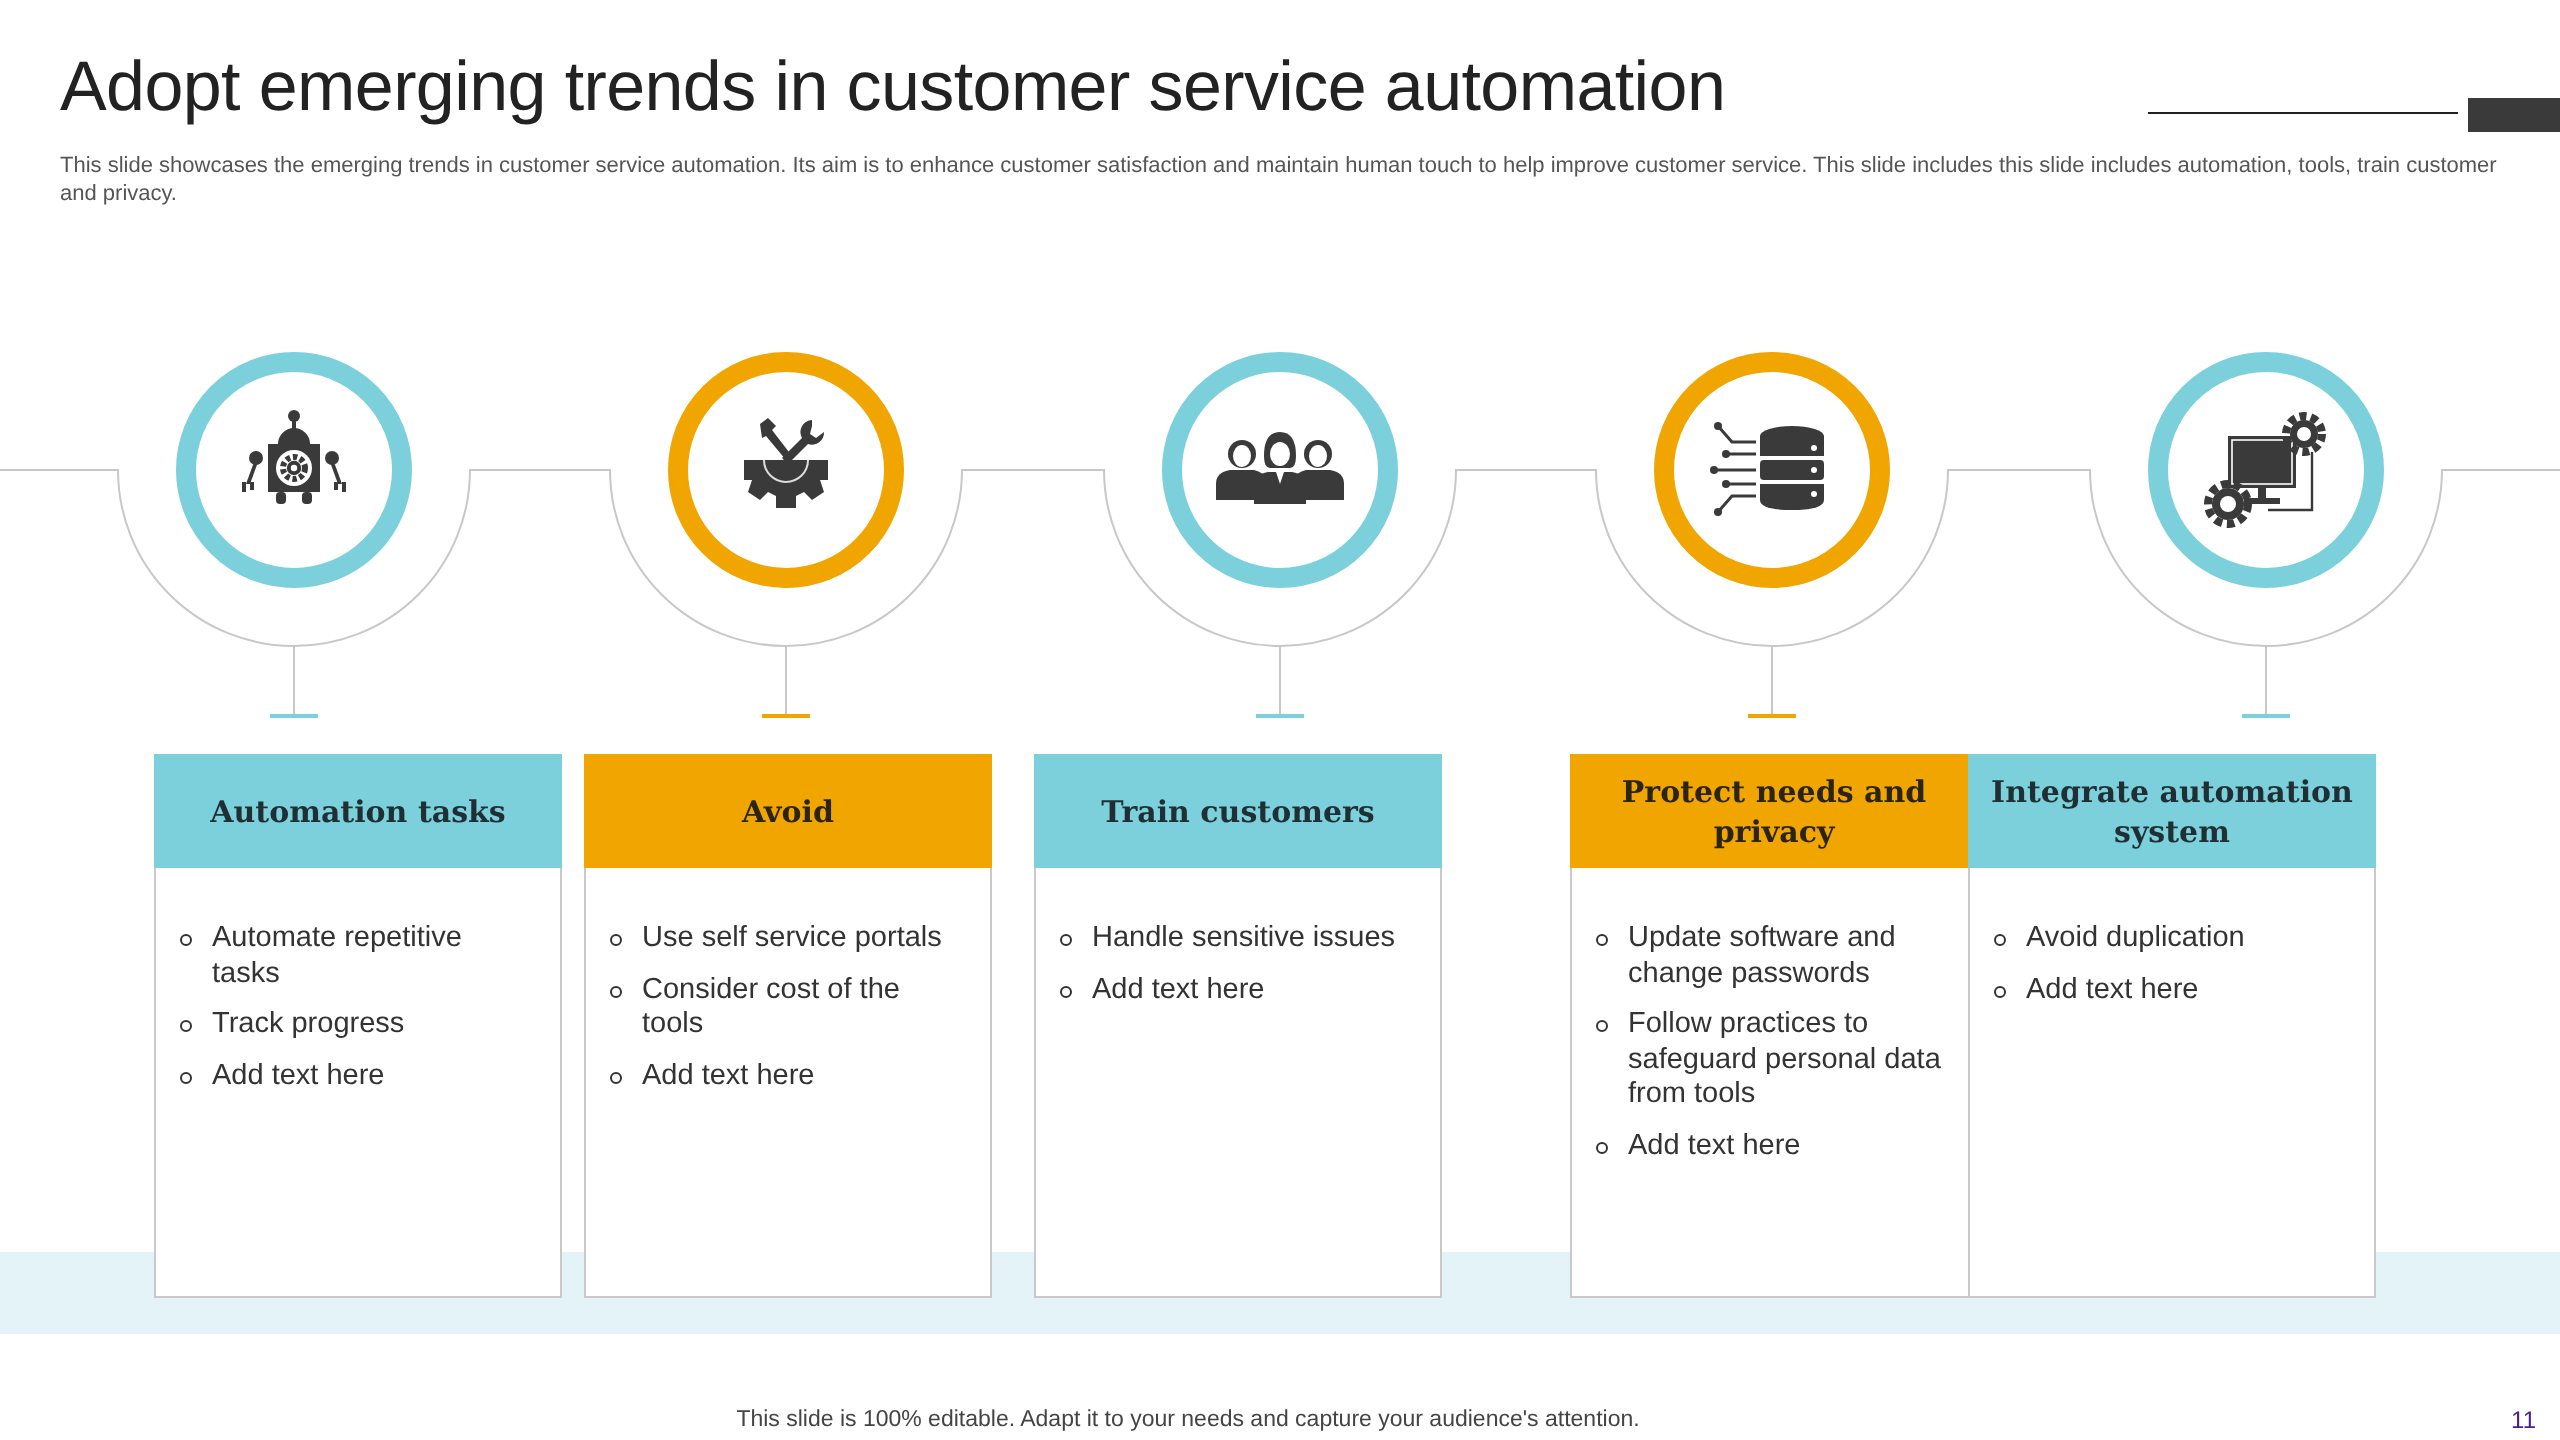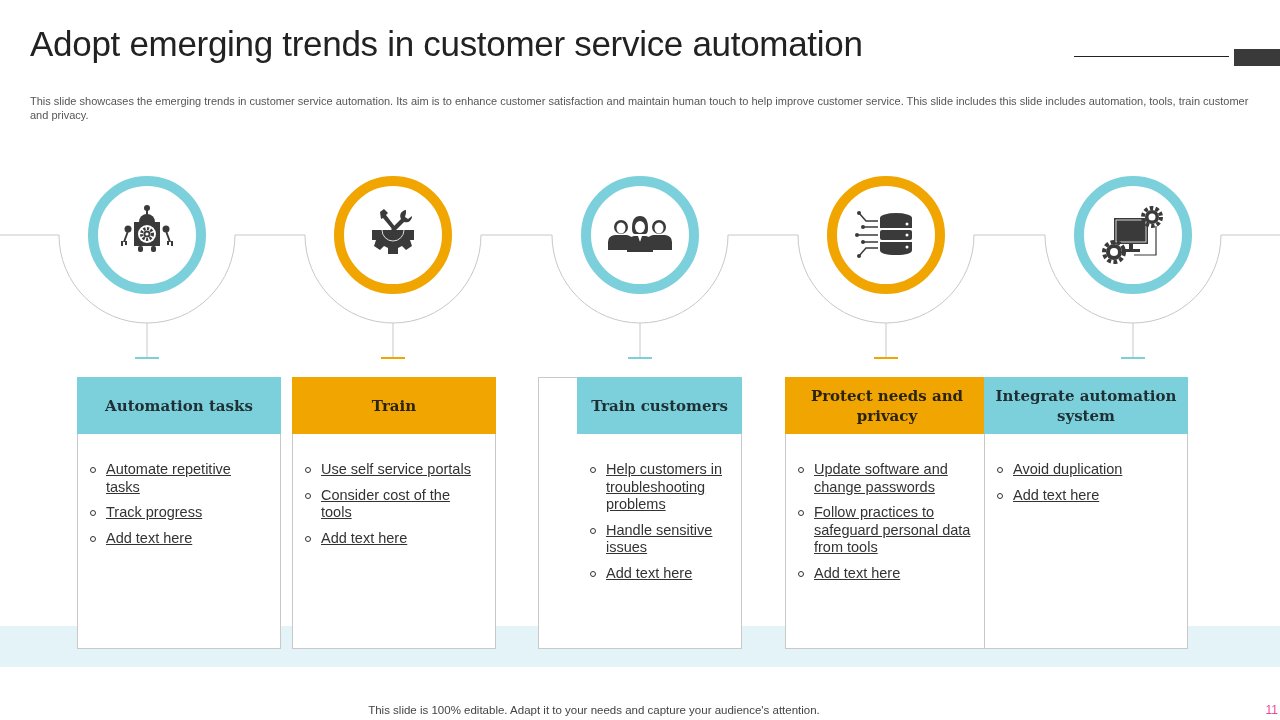--- a/index.html
+++ b/index.html
@@ -8,21 +8,21 @@
 
   .title {
     position: absolute; left: 30px; top: 24px;
     font-family: Liberation Sans, sans-serif;
     font-size: 35px; color: #222; letter-spacing: -0.3px; font-weight: normal;
   }
   .title-rule { position: absolute; left: 1074px; top: 56px; width: 155px; height: 1px; background: #222; }
   .title-block { position: absolute; left: 1234px; top: 49px; width: 46px; height: 17px; background: #3a3a3a; }
 
   .subtitle {
-    position: absolute; left: 30px; top: 94px; width: 1230px;
+    position: absolute; left: 30px; top: 76px; width: 1230px;
     font-size: 11px; line-height: 14px; color: #555;
   }
 
   .band { position: absolute; left: 0; top: 626px; width: 1280px; height: 41px; background: #e3f3f7; }
 
   svg.connector { position: absolute; left: 0; top: 0; width: 1280px; height: 400px; }
 
   .ring {
     position: absolute; width: 118px; height: 118px; border-radius: 50%;
     background: #fff; display: flex; align-items: center; justify-content: center;
@@ -44,32 +44,32 @@
     text-align: center; margin: -1px -1px 0 -1px;
     font-family: "DejaVu Serif", "Liberation Serif", serif; font-weight: bold;
     font-size: 15px; line-height: 20px; color: #1f2f33; padding: 0 10px;
   }
   .card-head.teal { background: #7bd0db; }
   .card-head.amber { background: #f0a500; color: #2b2410; }
   .card-body { padding: 27px 14px 0 11px; }
   .card-body ul { list-style: none; }
   .card-body li {
     position: relative; padding-left: 17px; font-size: 14.5px; line-height: 17.5px;
-    color: #333; margin-bottom: 8px; text-decoration: underline;
+    color: #333; margin-bottom: 8px;
   }
   .card-body li::before {
     content: ""; position: absolute; left: 1px; top: 6px; width: 4px; height: 4px;
     border: 1px solid #333; border-radius: 50%;
   }
 
   .footer {
     position: absolute; left: 0; width: 1188px; top: 704px; text-align: center;
     font-size: 11.5px; color: #444;
   }
-  .page-num { position: absolute; right: 2px; top: 703px; font-size: 12px; color: #ec4899; }
+  .page-num { position: absolute; right: 12px; top: 703px; font-size: 12px; color: #4c1d95; }
 </style>
 </head>
 <body>
 
 <div class="title">Adopt emerging trends in customer service automation</div>
 <div class="title-rule"></div>
 <div class="title-block"></div>
 <div class="subtitle">This slide showcases the emerging trends in customer service automation. Its aim is to enhance customer satisfaction and maintain human touch to help improve customer service. This slide includes this slide includes automation, tools, train customer and privacy.</div>
 
 <div class="band"></div>
@@ -122,21 +122,21 @@
     <g fill="#3a3a3a">
       <path d="M14 30 L56 30 L56 40 L52 40 L54 46 L48 50 L44 46 L40 48 L40 54 L30 54 L30 48 L26 46 L22 50 L16 46 L18 40 L14 40 Z"></path>
       <path d="M22 12 l4 -3 l4 4 l-2 2 l10 13 l-3 2 l-10 -12 l-2 1 z"></path>
       <path d="M48 10 a6 6 0 0 0 -5 9 l-10 10 l3 3 l10 -10 a6 6 0 0 0 8 -6 l-4 3 l-3 -2 l1 -4 z"></path>
     </g>
     <path d="M24 30 a11 11 0 0 0 22 0" fill="none" stroke="#ddd" stroke-width="1"></path>
   </svg>
 </div>
 <div class="tick amber" style="left:381px;"></div>
 <div class="card" style="left:292px;">
-  <div class="card-head amber">Train</div>
+  <div class="card-head amber">Avoid</div>
   <div class="card-body">
     <ul>
       <li>Use self service portals</li>
       <li>Consider cost of the tools</li>
       <li>Add text here</li>
     </ul>
   </div>
 </div>
 
 <div class="ring teal" style="left:581px; top:176px;">
@@ -151,25 +151,24 @@
     </g>
     <g fill="#fff">
       <ellipse cx="16" cy="28" rx="4.5" ry="5.5"></ellipse>
       <ellipse cx="54" cy="28" rx="4.5" ry="5.5"></ellipse>
       <ellipse cx="35" cy="27" rx="5" ry="6"></ellipse>
       <path d="M33 36 L35 42 L37 36 Z"></path>
     </g>
   </svg>
 </div>
 <div class="tick teal" style="left:628px;"></div>
-<div class="card" style="left:538px;padding-left:39px;">
+<div class="card" style="left:517px;">
   <div class="card-head teal">Train customers</div>
   <div class="card-body">
     <ul>
-      <li>Help customers in troubleshooting problems</li>
       <li>Handle sensitive issues</li>
       <li>Add text here</li>
     </ul>
   </div>
 </div>
 
 <div class="ring amber" style="left:827px; top:176px;">
   <svg viewBox="0 0 70 70">
     <g fill="#3a3a3a">
       <ellipse cx="45" cy="18" rx="16" ry="5"></ellipse>

